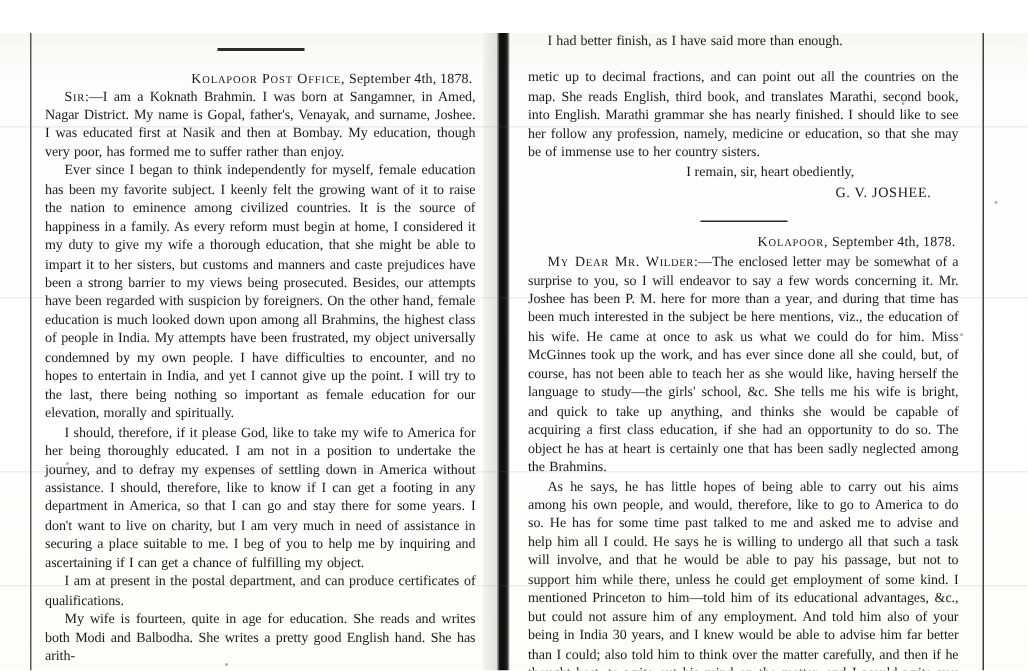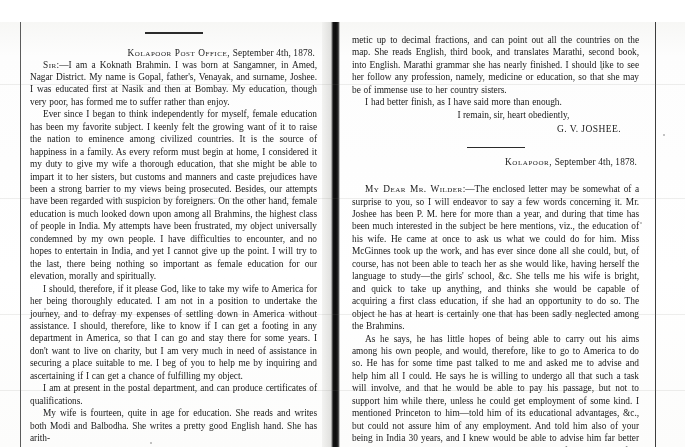--- a/index.html
+++ b/index.html
@@ -112,21 +112,21 @@
   }
 
   .dateline {
     font-size: 9.3px;
     text-align: right;
     margin: 0 0 1px 0;
     letter-spacing: 0.015em;
     padding-right: 2px;
   }
   .dateline .sc { font-variant: small-caps; letter-spacing: 0.06em; }
-  #dateline-2 { margin-bottom: 16px; }
+  #dateline-2 { margin-bottom: 2px; }
 
   p.body {
     margin: 0;
     font-size: 9.35px;
     line-height: 12.45px;
     text-align: justify;
     text-indent: 13px;
     letter-spacing: -0.004em;
     word-spacing: 0.055em;
     hyphens: none;
@@ -205,23 +205,23 @@
 
     <p class="body"><span class="salut">Sir</span>:—I am a Koknath Brahmin. I was born at Sangamner, in Amed, Nagar District. My name is Gopal, father's, Venayak, and surname, Joshee. I was educated first at Nasik and then at Bombay. My education, though very poor, has formed me to suffer rather than enjoy.</p>
     <p class="body">Ever since I began to think independently for myself, female education has been my favorite subject. I keenly felt the growing want of it to raise the nation to eminence among civilized countries. It is the source of happiness in a family. As every reform must begin at home, I considered it my duty to give my wife a thorough education, that she might be able to impart it to her sisters, but customs and manners and caste prejudices have been a strong barrier to my views being prosecuted. Besides, our attempts have been regarded with suspicion by foreigners. On the other hand, female education is much looked down upon among all Brahmins, the highest class of people in India. My attempts have been frustrated, my object universally condemned by my own people. I have difficulties to encounter, and no hopes to entertain in India, and yet I cannot give up the point. I will try to the last, there being nothing so important as female education for our elevation, morally and spiritually.</p>
     <p class="body">I should, therefore, if it please God, like to take my wife to America for her being thoroughly educated. I am not in a position to undertake the journey, and to defray my expenses of settling down in America without assistance. I should, therefore, like to know if I can get a footing in any department in America, so that I can go and stay there for some years. I don't want to live on charity, but I am very much in need of assistance in securing a place suitable to me. I beg of you to help me by inquiring and ascertaining if I can get a chance of fulfilling my object.</p>
     <p class="body">I am at present in the postal department, and can produce certificates of qualifications.</p>
     <p class="body">My wife is fourteen, quite in age for education. She reads and writes both Modi and Balbodha. She writes a pretty good English hand. She has arith-</p>
   </div>
 
   <div class="col" id="col-right">
 
+    <p class="body">I had better finish, as I have said more than enough.</p>
+
     <p class="body cont" style="margin-top:12px;">metic up to decimal fractions, and can point out all the countries on the map. She reads English, third book, and translates Marathi, second book, into English. Marathi grammar she has nearly finished. I should like to see her follow any profession, namely, medicine or education, so that she may be of immense use to her country sisters.</p>
-
-    <p class="body">I had better finish, as I have said more than enough.</p>
 
     <p class="remain">I remain, sir, heart obediently,</p>
 
     <p class="signature">G. V. JOSHEE.</p>
 
     <div class="ornament" id="orn-mid"></div>
 
     <p class="dateline" id="dateline-2">
       <span class="sc">Kolapoor,</span>
       <span>September 4th, 1878.</span>

